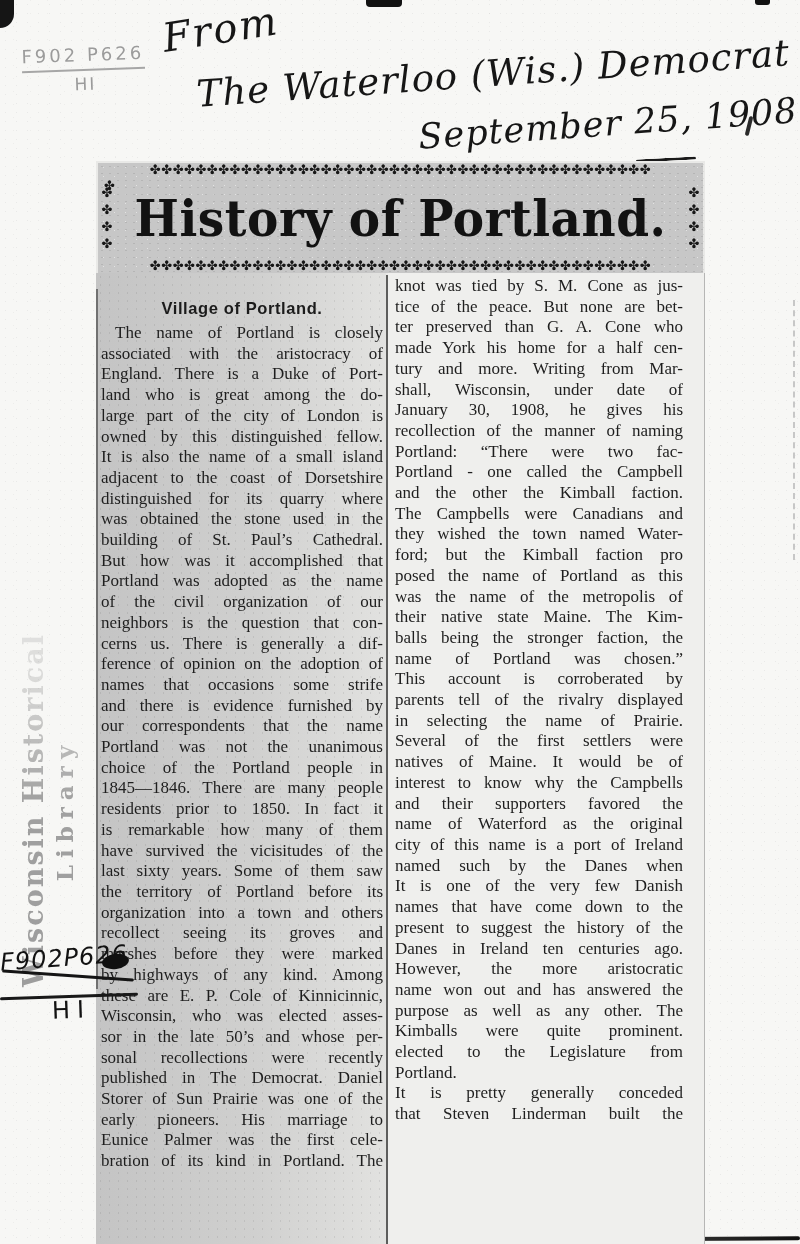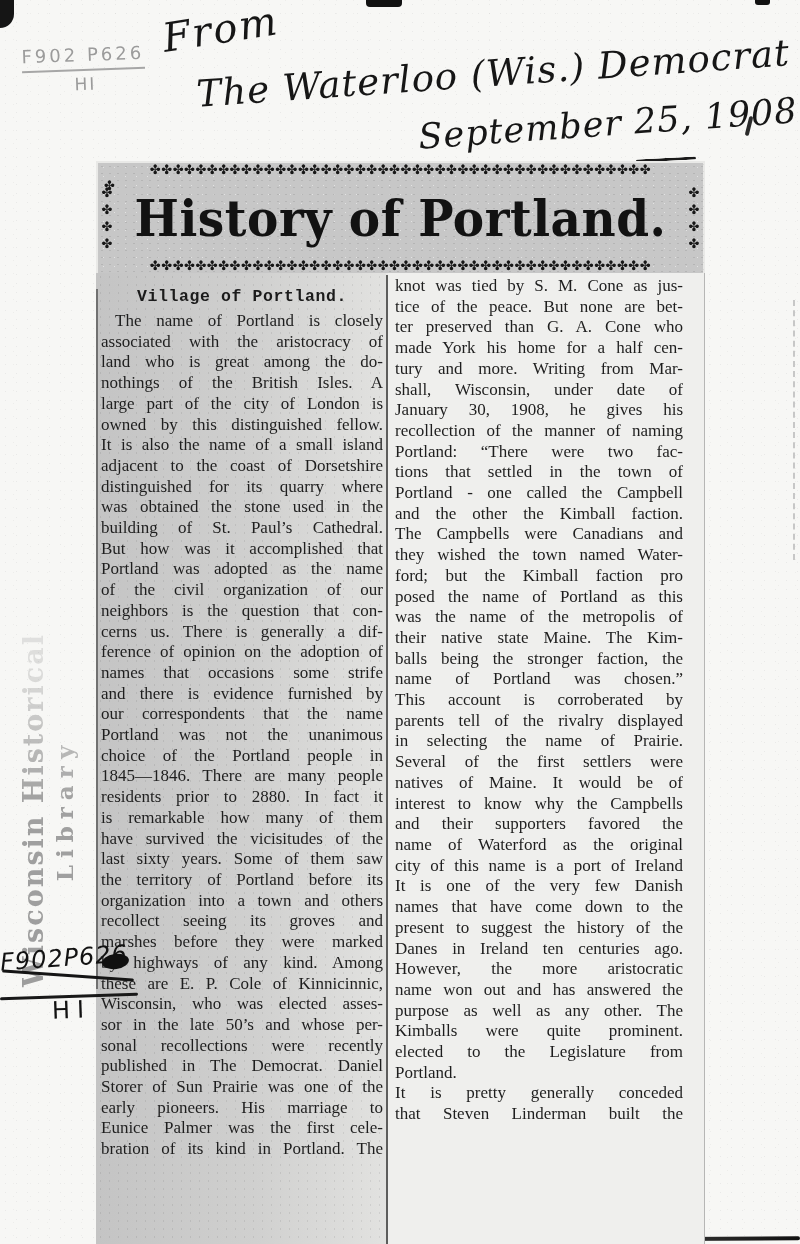--- a/index.html
+++ b/index.html
@@ -105,22 +105,22 @@
       linear-gradient(to right,#c4c4c4 0%,#d0d0cf 55%,#e2e2e0 100%);
     background-size:9px 8px,100% 100%;
   }
   .colrule{width:2px;background:rgba(45,45,45,0.75);margin-top:2px;}
   .col-right{
     flex:1;padding:3px 21px 0 7px;
     background:#efefed;
     border-right:1px solid rgba(125,125,125,0.5);
   }
   .subhead{
-    margin:4px 0 5px 0;text-align:center;
-    font-family:Liberation Mono, monospace;font-weight:bold;
+    margin:16px 0 5px 0;text-align:center;
+    font-family:Liberation Sans, sans-serif;font-weight:bold;
     font-size:16.5px;letter-spacing:0.6px;color:#1b1b1b;
   }
   .tline{
     font-family:"Liberation Serif",serif;font-size:17px;line-height:20.7px;
     color:#1e1e1e;text-align:justify;text-align-last:justify;
   }
   .col-left .coltext .tline:nth-child(1){text-indent:14px;}
   .col-right .coltext .tline:nth-child(43){text-align-last:left;}
   .col-right .coltext .tline:nth-child(44){text-indent:13px;font-style:italic;}
 
@@ -185,42 +185,42 @@
       </div>
       <div class="orn-row">✤✤✤✤✤✤✤✤✤✤✤✤✤✤✤✤✤✤✤✤✤✤✤✤✤✤✤✤✤✤✤✤✤✤✤✤✤✤✤✤✤✤✤✤</div>
     </div>
 
     <div class="columns">
       <div class="col col-left">
         <h2 class="subhead">Village of Portland.</h2>
         <div class="coltext">
             <div class="tline">The name of Portland is closely</div>
             <div class="tline">associated with the aristocracy of</div>
+            <div class="tline">England.  There is a Duke of Port-</div>
             <div class="tline">land who is great among the do-</div>
-            <div class="tline">nothings of the British Isles.  A</div>
             <div class="tline">large part of the city of London is</div>
             <div class="tline">owned by this distinguished fellow.</div>
             <div class="tline">It is also the name of a small island</div>
             <div class="tline">adjacent to the coast of Dorsetshire</div>
             <div class="tline">distinguished for its quarry where</div>
             <div class="tline">was obtained the stone used in the</div>
             <div class="tline">building of St. Paul’s Cathedral.</div>
             <div class="tline">But how was it accomplished that</div>
             <div class="tline">Portland was adopted as the name</div>
             <div class="tline">of the civil organization of our</div>
             <div class="tline">neighbors is the question that con-</div>
             <div class="tline">cerns us.  There is generally a dif-</div>
             <div class="tline">ference of opinion on the adoption of</div>
             <div class="tline">names that occasions some strife</div>
             <div class="tline">and there is evidence furnished by</div>
             <div class="tline">our correspondents that the name</div>
             <div class="tline">Portland was not the unanimous</div>
             <div class="tline">choice of the Portland people in</div>
             <div class="tline">1845—1846.  There are many people</div>
-            <div class="tline">residents prior to 2880.  In fact it</div>
+            <div class="tline">residents prior to 1850.  In fact it</div>
             <div class="tline">is remarkable how many of them</div>
             <div class="tline">have survived the vicisitudes of the</div>
             <div class="tline">last sixty years.  Some of them saw</div>
             <div class="tline">the territory of Portland before its</div>
             <div class="tline">organization into a town and others</div>
             <div class="tline">recollect seeing its groves and</div>
             <div class="tline">marshes before they were marked</div>
             <div class="tline">by highways of any kind.  Among</div>
             <div class="tline">these are E. P. Cole of Kinnicinnic,</div>
             <div class="tline">Wisconsin, who was elected asses-</div>
@@ -238,40 +238,40 @@
         <div class="coltext">
             <div class="tline">knot was tied by S. M. Cone as jus-</div>
             <div class="tline">tice of the peace.  But none are bet-</div>
             <div class="tline">ter preserved than G. A. Cone who</div>
             <div class="tline">made York his home for a half cen-</div>
             <div class="tline">tury and more.  Writing from Mar-</div>
             <div class="tline">shall, Wisconsin, under date of</div>
             <div class="tline">January 30, 1908, he gives his</div>
             <div class="tline">recollection of the manner of naming</div>
             <div class="tline">Portland:  “There were two fac-</div>
-            <div class="tline">tions that settled in the town of</div>
             <div class="tline">Portland - one called the Campbell</div>
             <div class="tline">and the other the Kimball faction.</div>
             <div class="tline">The Campbells were Canadians and</div>
             <div class="tline">they wished the town named Water-</div>
             <div class="tline">ford; but the Kimball faction pro</div>
             <div class="tline">posed the name of Portland as this</div>
             <div class="tline">was the name of the metropolis of</div>
             <div class="tline">their native state Maine.  The Kim-</div>
             <div class="tline">balls being the stronger faction, the</div>
             <div class="tline">name of Portland was chosen.”</div>
             <div class="tline">This account is corroberated by</div>
             <div class="tline">parents tell of the rivalry displayed</div>
             <div class="tline">in selecting the name of Prairie.</div>
             <div class="tline">Several of the first settlers were</div>
             <div class="tline">natives of Maine.  It would be of</div>
             <div class="tline">interest to know why the Campbells</div>
             <div class="tline">and their supporters favored the</div>
             <div class="tline">name of Waterford as the original</div>
             <div class="tline">city of this name is a port of Ireland</div>
+            <div class="tline">named such by the Danes when</div>
             <div class="tline">It is one of the very few Danish</div>
             <div class="tline">names that have come down to the</div>
             <div class="tline">present to suggest the history of the</div>
             <div class="tline">Danes in Ireland ten centuries ago.</div>
             <div class="tline">However, the more aristocratic</div>
             <div class="tline">name won out and has answered the</div>
             <div class="tline">purpose as well as any other.  The</div>
             <div class="tline">Kimballs were quite prominent.</div>
             <div class="tline">elected to the Legislature from</div>
             <div class="tline">Portland.</div>

